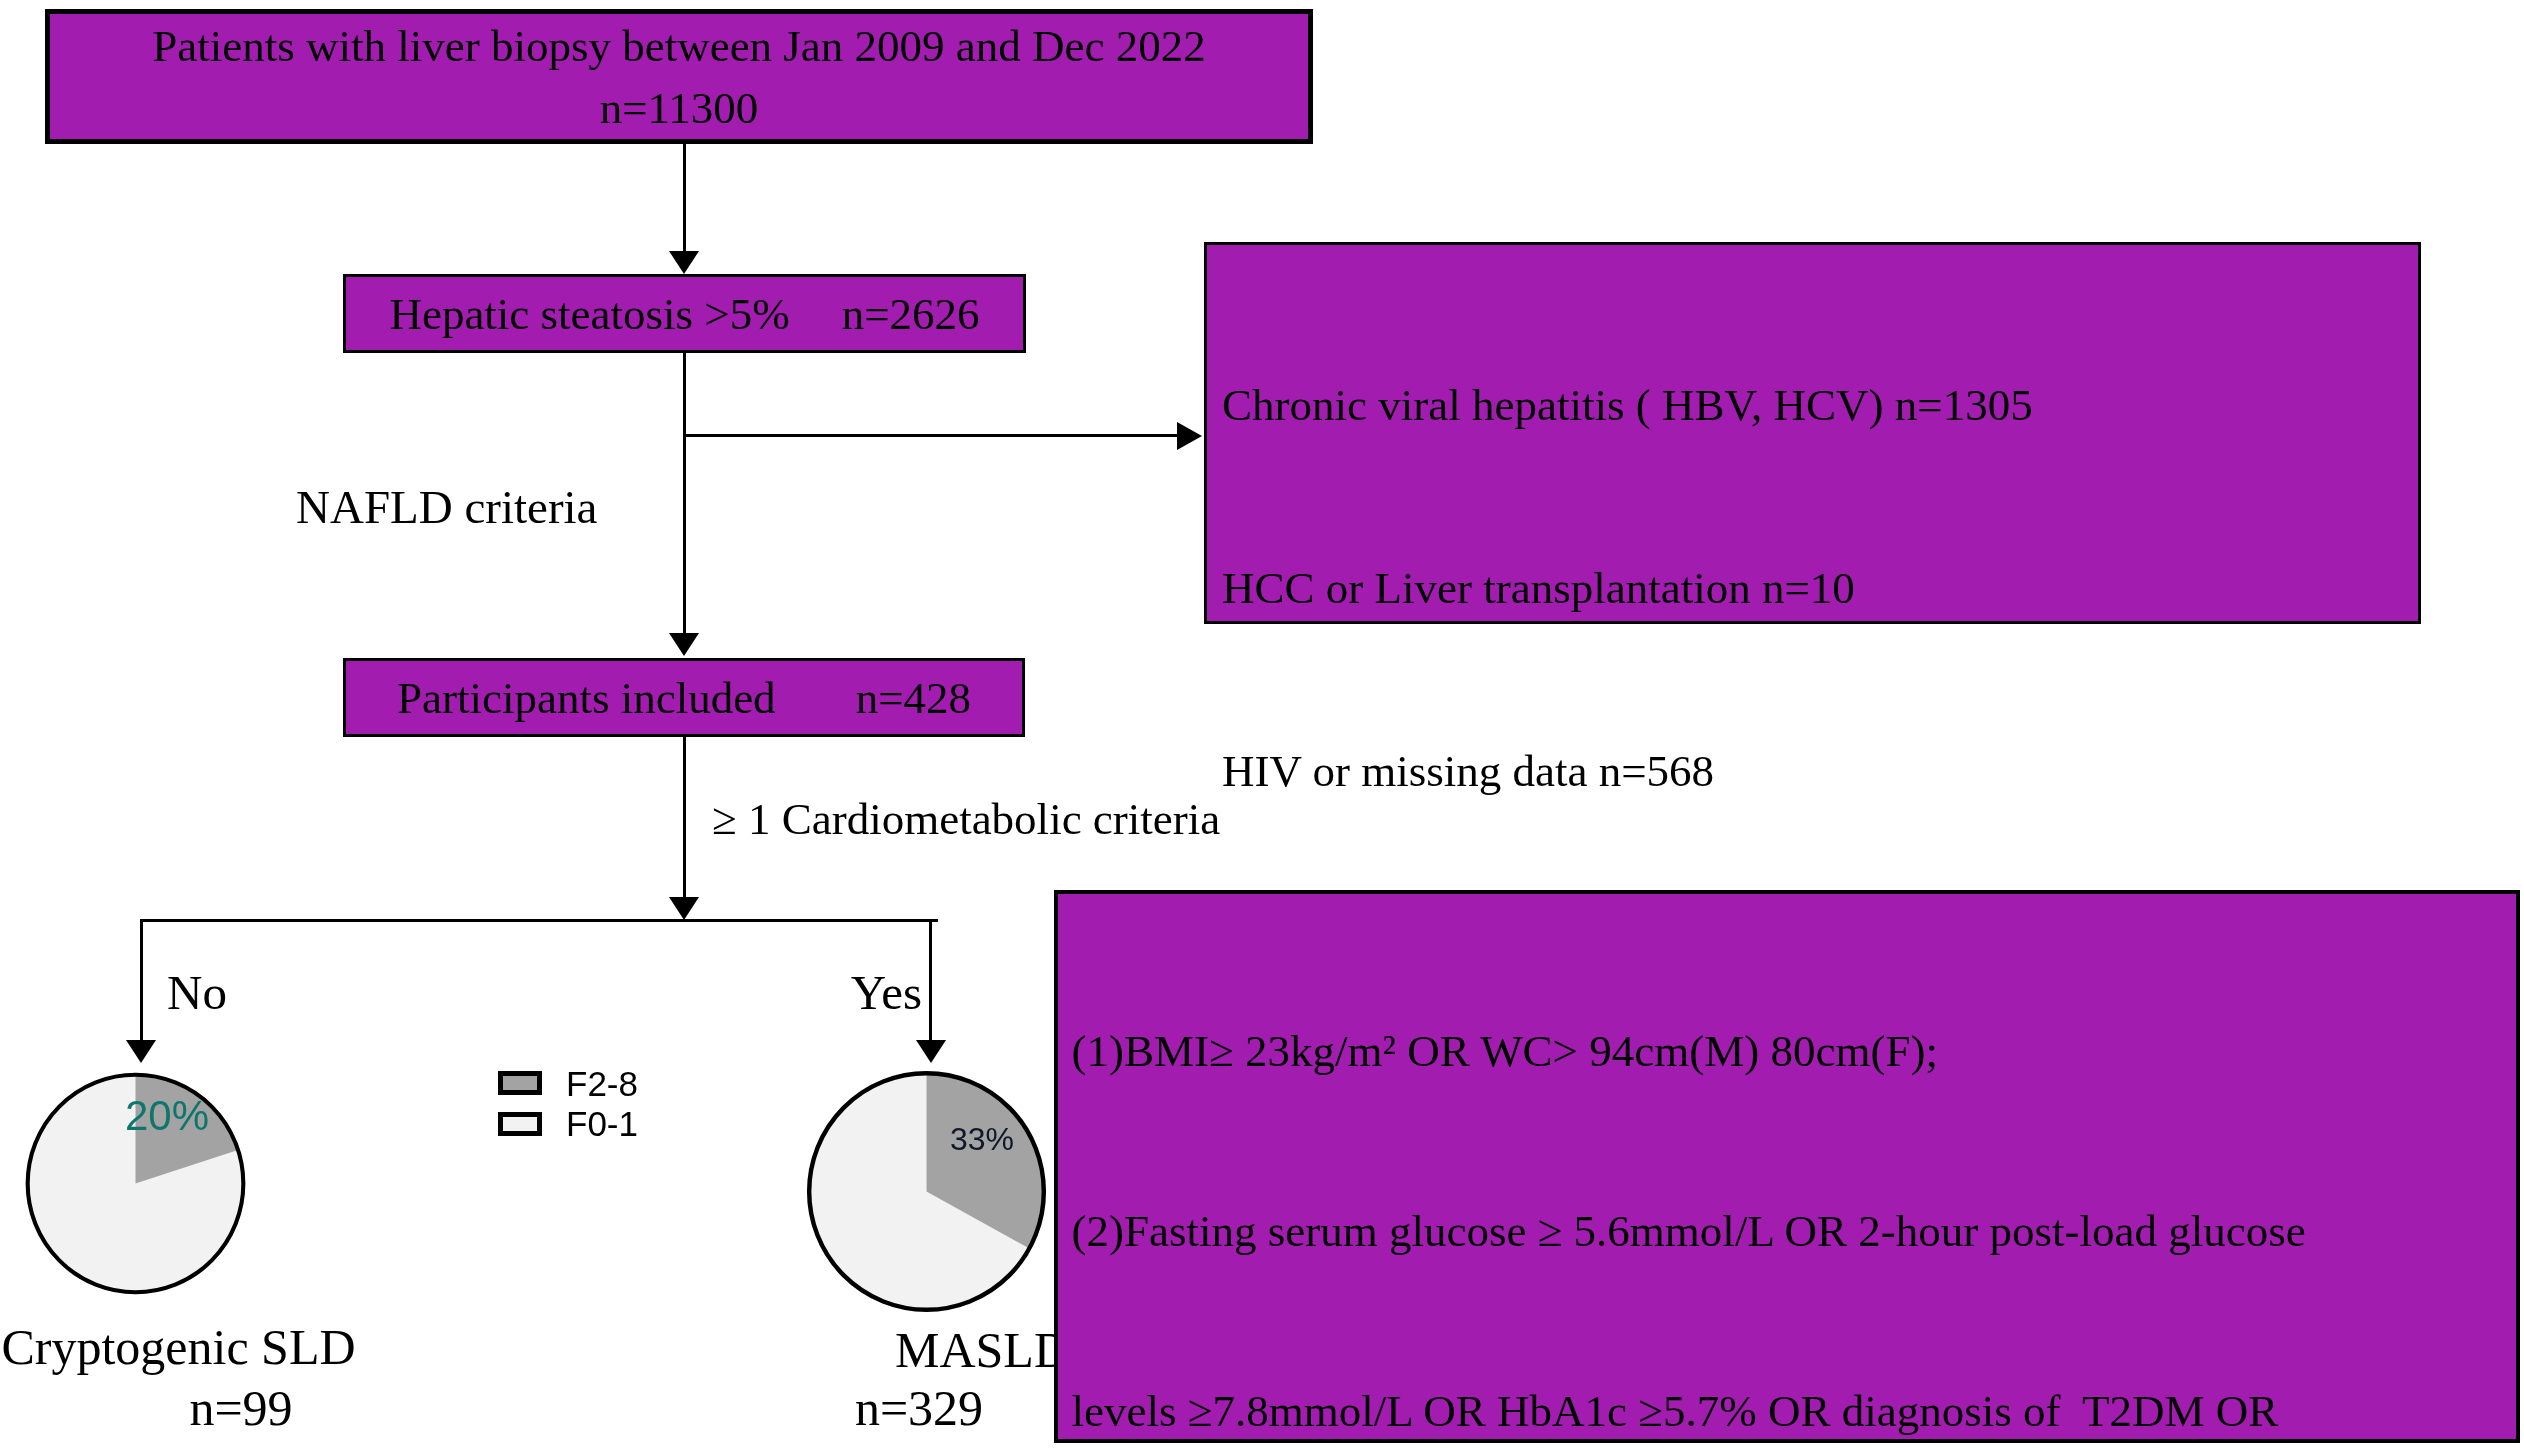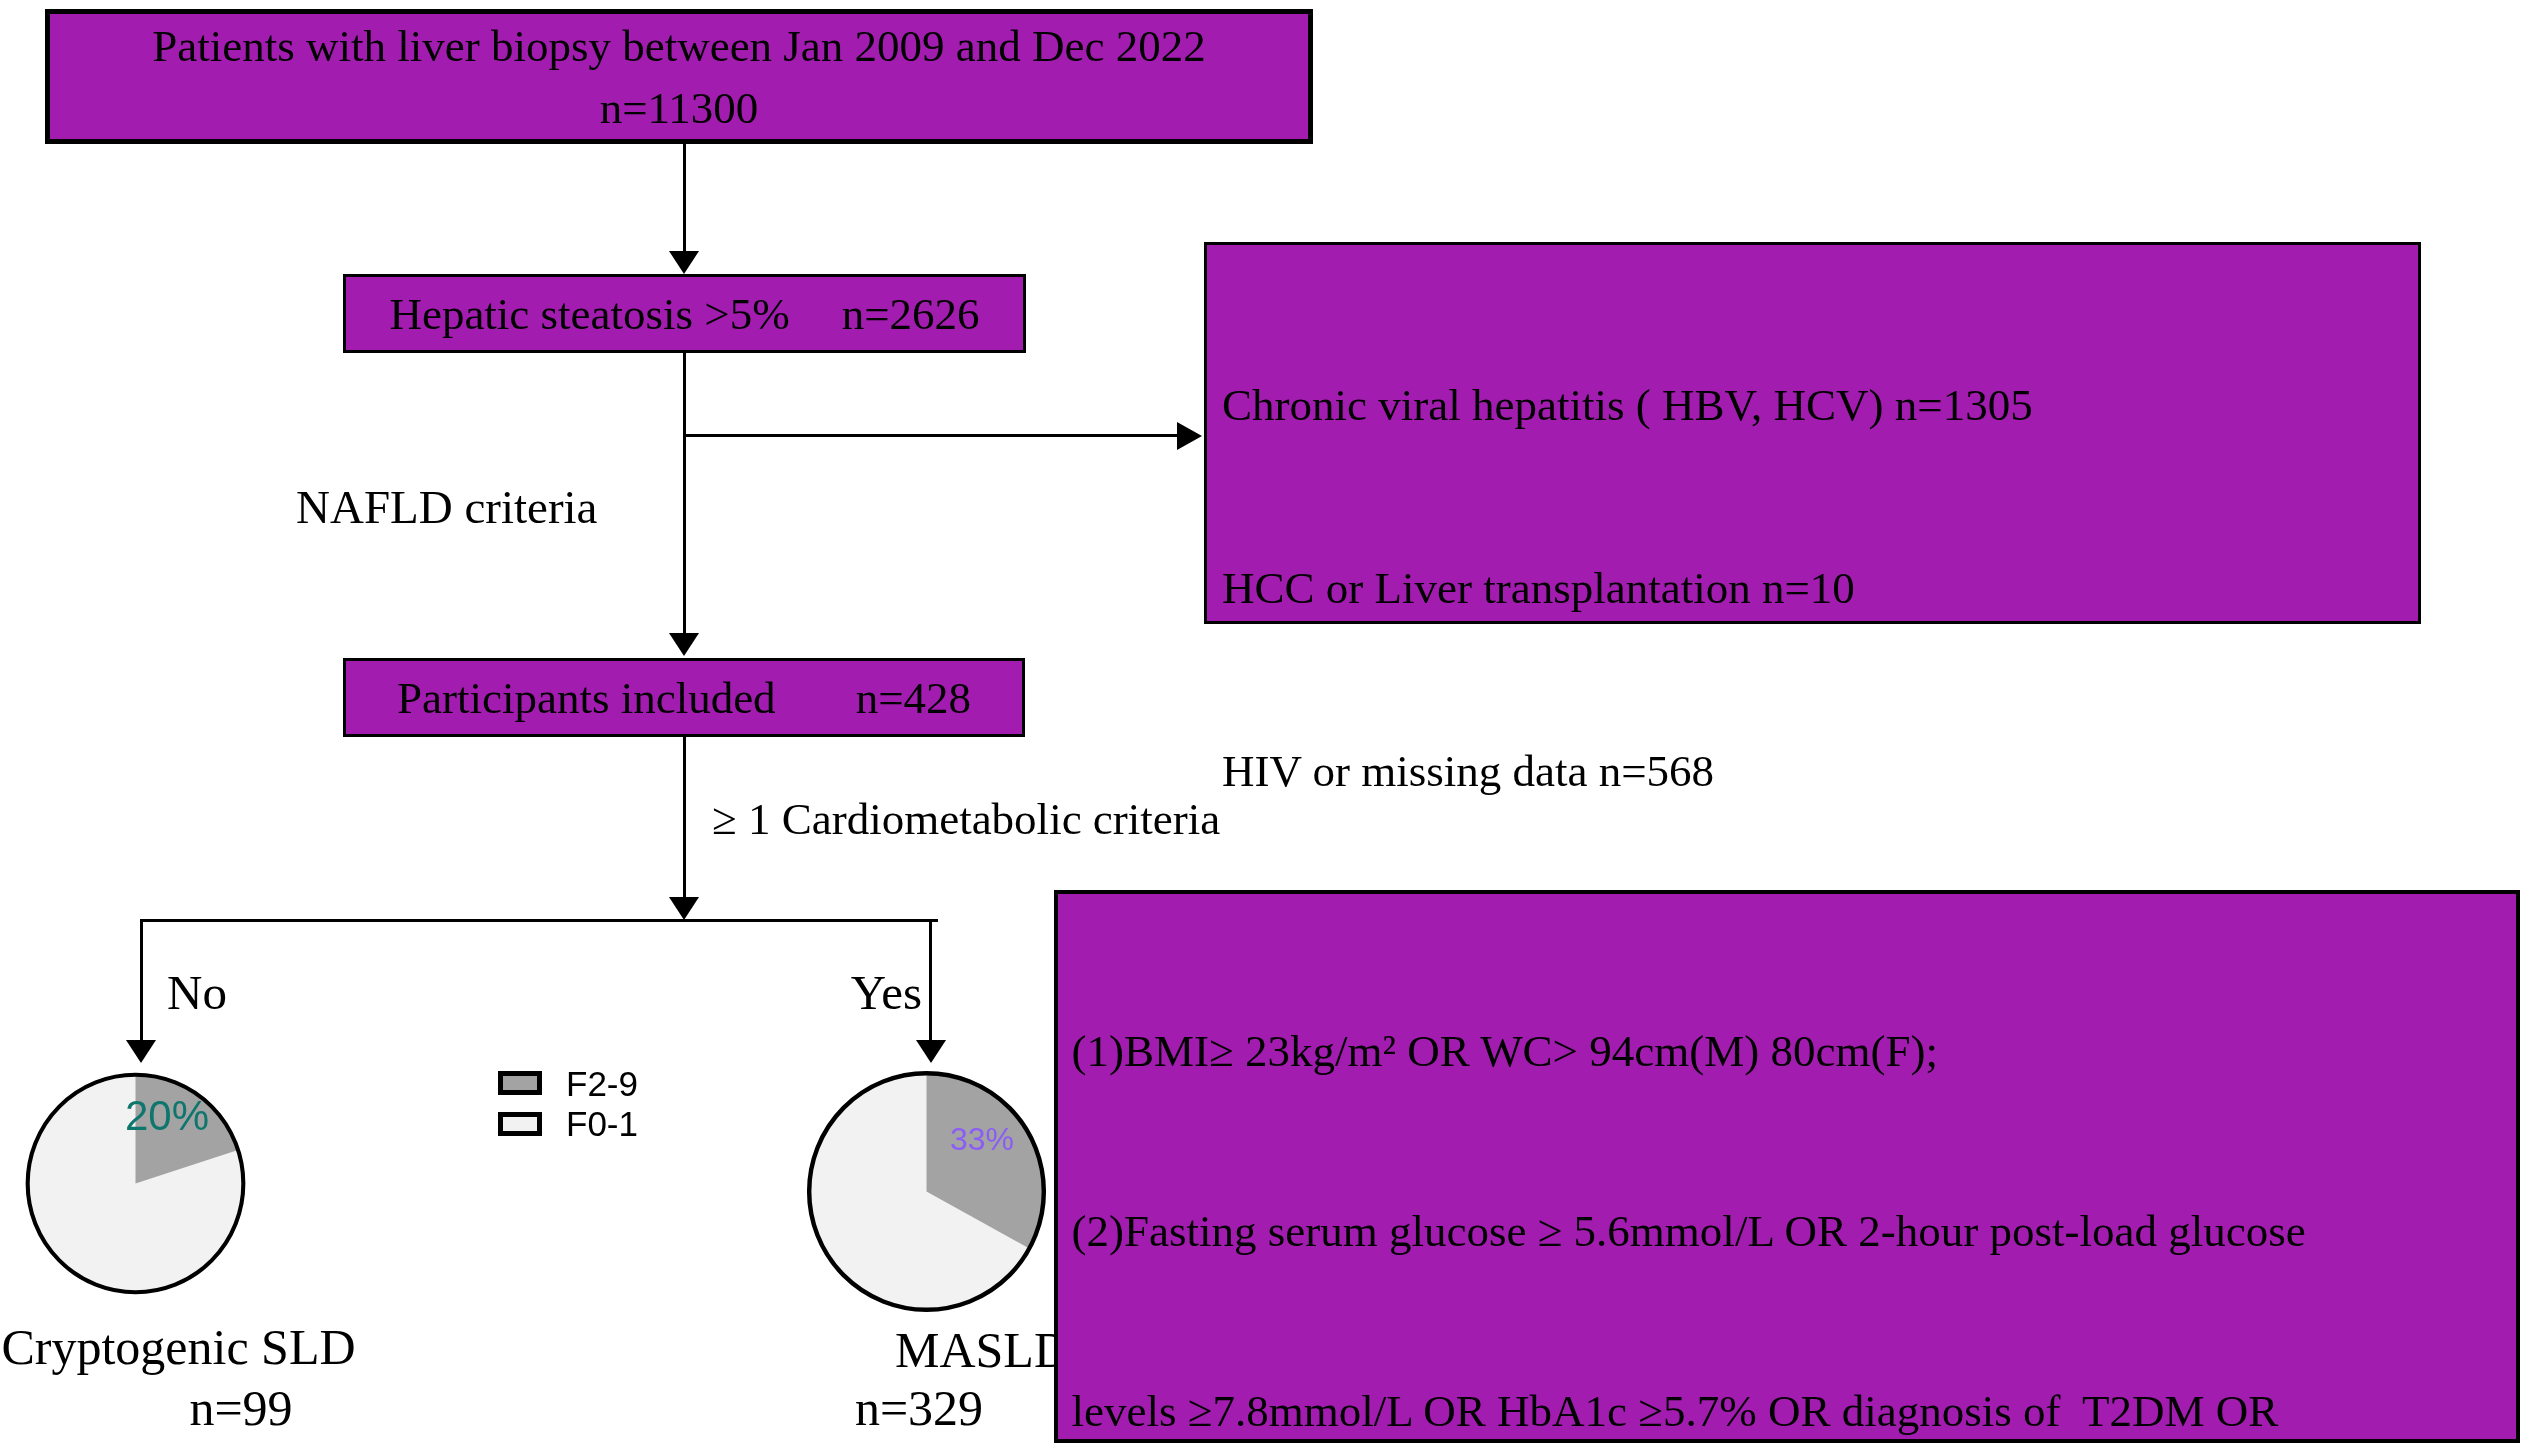--- a/index.html
+++ b/index.html
@@ -69,39 +69,39 @@
   <div class="line" style="left:140px;top:919px;width:798px;height:3.4px;"></div>
   <div class="line" style="left:140px;top:919px;width:3.4px;height:123px;"></div>
   <div class="ah-down" style="left:126px;top:1040px;"></div>
   <div class="line" style="left:929px;top:919px;width:3.4px;height:123px;"></div>
   <div class="ah-down" style="left:916px;top:1040px;"></div>
 
   <div class="lbl serif-lbl" style="left:167px;top:964px;width:104px;text-align:left;font-size:49px;">No</div>
   <div class="lbl serif-lbl" style="left:832px;top:964px;width:109px;text-align:center;font-size:49px;">Yes</div>
 
   <div class="swatch" style="left: 498px; top: 1071px; background: rgb(163, 163, 163);"></div>
-  <div class="lbl sans-lbl" style="left:566px;top:1064px;font-size:35px;">F2-9</div>
+  <div class="lbl sans-lbl" style="left:566px;top:1064px;font-size:35px;">F2-8</div>
   <div class="swatch" style="left: 498px; top: 1112px; background: rgb(242, 242, 242);"></div>
   <div class="lbl sans-lbl" style="left:566px;top:1104px;font-size:35px;">F0-1</div>
 
   <svg id="pie-0" class="pie" style="left:22px;top:1069px;" width="227" height="229" viewBox="0 0 100 100" preserveAspectRatio="none">
       <circle cx="50" cy="50" r="47.5" fill="#f2f2f2"></circle>
       <path d="M 50 50 L 50 2.5 A 47.5 47.5 0 0 1 95.18 35.32 Z" fill="#a3a3a3"></path>
       <circle cx="50" cy="50" r="47.5" fill="none" stroke="#000" stroke-width="1.8"></circle>
     </svg>
   <div class="lbl sans-lbl" style="left:125px;top:1092px;width:76px;font-size:42px;color:#0f766e;">20%</div>
   <div class="caption serif-lbl" style="left:0px;top:1318px;width:357px;">Cryptogenic SLD</div>
   <div class="caption serif-lbl" style="left:128px;top:1379px;width:226px;">n=99</div>
 
   <svg id="pie-1" class="pie" style="left:803px;top:1067px;" width="247" height="249" viewBox="0 0 100 100" preserveAspectRatio="none">
       <circle cx="50" cy="50" r="47.5" fill="#f2f2f2"></circle>
       <path d="M 50 50 L 50 2.5 A 47.5 47.5 0 0 1 91.62 72.88 Z" fill="#a3a3a3"></path>
       <circle cx="50" cy="50" r="47.5" fill="none" stroke="#000" stroke-width="1.8"></circle>
     </svg>
-  <div class="lbl sans-lbl" style="left:944px;top:1121px;width:76px;text-align:center;font-size:32px;color:#8b5cf6;">33%</div>
+  <div class="lbl sans-lbl" style="left:944px;top:1121px;width:76px;text-align:center;font-size:32px;color:#0f172a;">33%</div>
   <div class="caption serif-lbl" style="left:868px;top:1321px;width:202px;text-align:right;">MASLD</div>
   <div class="caption serif-lbl" style="left:818px;top:1379px;width:202px;">n=329</div>
 
   <div class="box txtlines" style="left:1054px;top:890px;width:1466px;height:553px;border-width:4.2px;padding:6.7px 8.4px 0 13.5px;line-height:60px;">
     <div>(1)BMI≥ 23kg/m² OR WC&gt; 94cm(M) 80cm(F);</div>
     <div>(2)Fasting serum glucose ≥ 5.6mmol/L OR 2-hour post-load glucose</div>
     <div>levels ≥7.8mmol/L OR HbA1c ≥5.7% OR diagnosis of  T2DM OR</div>
     
     
     

